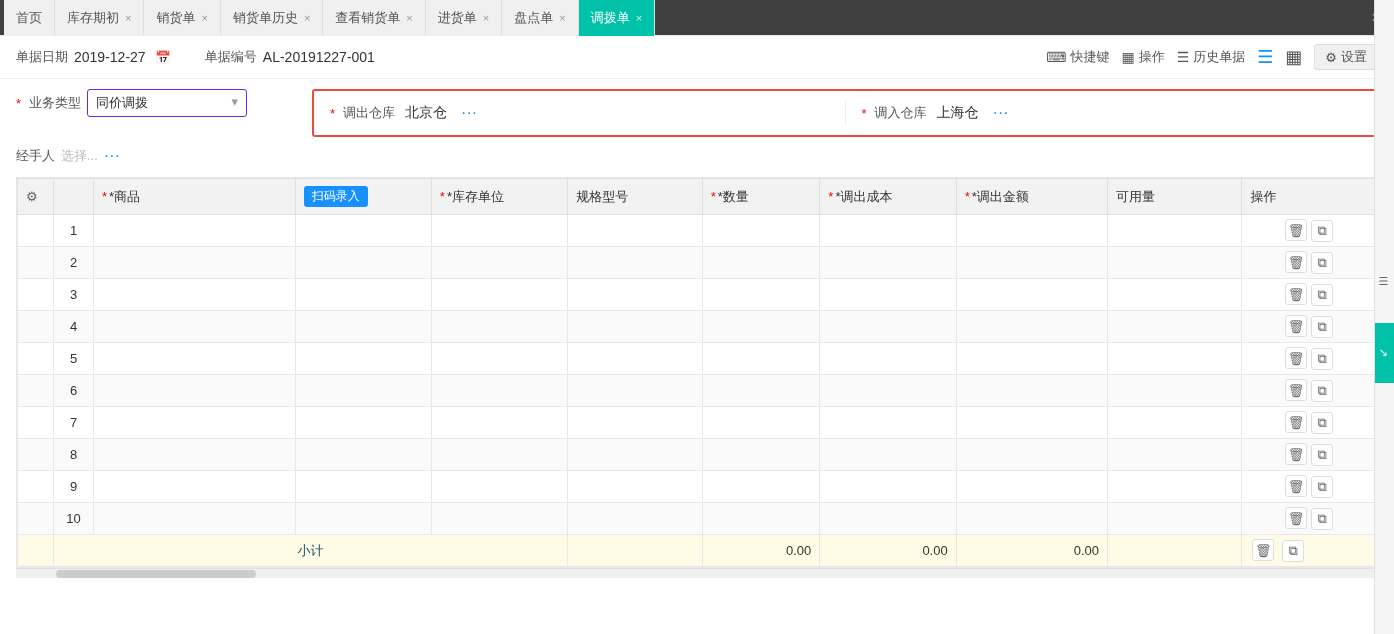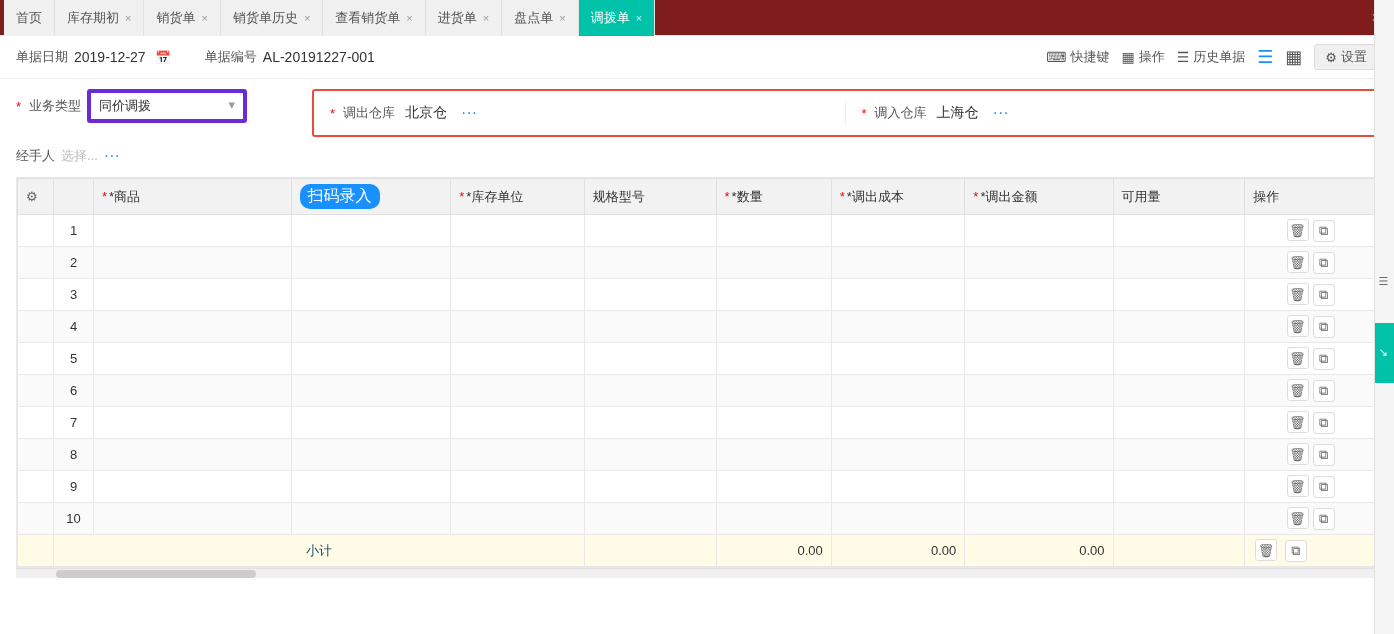--- a/index.html
+++ b/index.html
@@ -3,21 +3,21 @@
   <meta charset="utf-8">
   <style>
     * { box-sizing: border-box; margin: 0; padding: 0; }
     body { font-family: 'Microsoft YaHei', Arial, sans-serif; font-size: 13px; color: #333; background: #fff; overflow: hidden; }
 
     
     .tab-bar {
       display: flex;
       align-items: center;
       border-bottom: 1px solid #e8e8e8;
-      background: #7f1d1d;
+      background: #404040;
       height: 36px;
       padding: 0 4px;
       position: relative;
     }
     .tab-item {
       display: flex;
       align-items: center;
       padding: 0 12px;
       height: 36px;
       cursor: pointer;
@@ -112,21 +112,21 @@
     .business-type-section {
       display: flex;
       align-items: center;
       gap: 6px;
       min-width: 280px;
     }
     .required-mark { color: red; margin-right: 2px; }
     .select-field {
       display: flex;
       align-items: flex-start;
-      border: 4px solid #6d28d9;
+      border: 1px solid #6d28d9;
       border-radius: 3px;
       padding: 4px 8px;
       cursor: pointer;
       min-width: 160px;
       justify-content: space-between;
       background: #fff;
     }
     .select-arrow { color: #999; margin-left: 8px; }
 
     .warehouse-section {
@@ -227,23 +227,23 @@
       text-align: center;
     }
     .col-product { min-width: 120px; }
     .col-scan {
       min-width: 80px;
       text-align: center;
     }
     .scan-btn {
       background: #1890ff;
       color: #fff;
-      border-radius: 10px;
+      border-radius: 3px;
       padding: 2px 8px;
-      font-size: 16px;
+      font-size: 12px;
       cursor: pointer;
       display: inline-block;
     }
     .col-unit { min-width: 80px; }
     .col-spec { min-width: 80px; }
     .col-qty { min-width: 70px; }
     .col-cost { min-width: 80px; }
     .col-amount { min-width: 90px; }
     .col-avail { min-width: 80px; }
     .col-ops {

